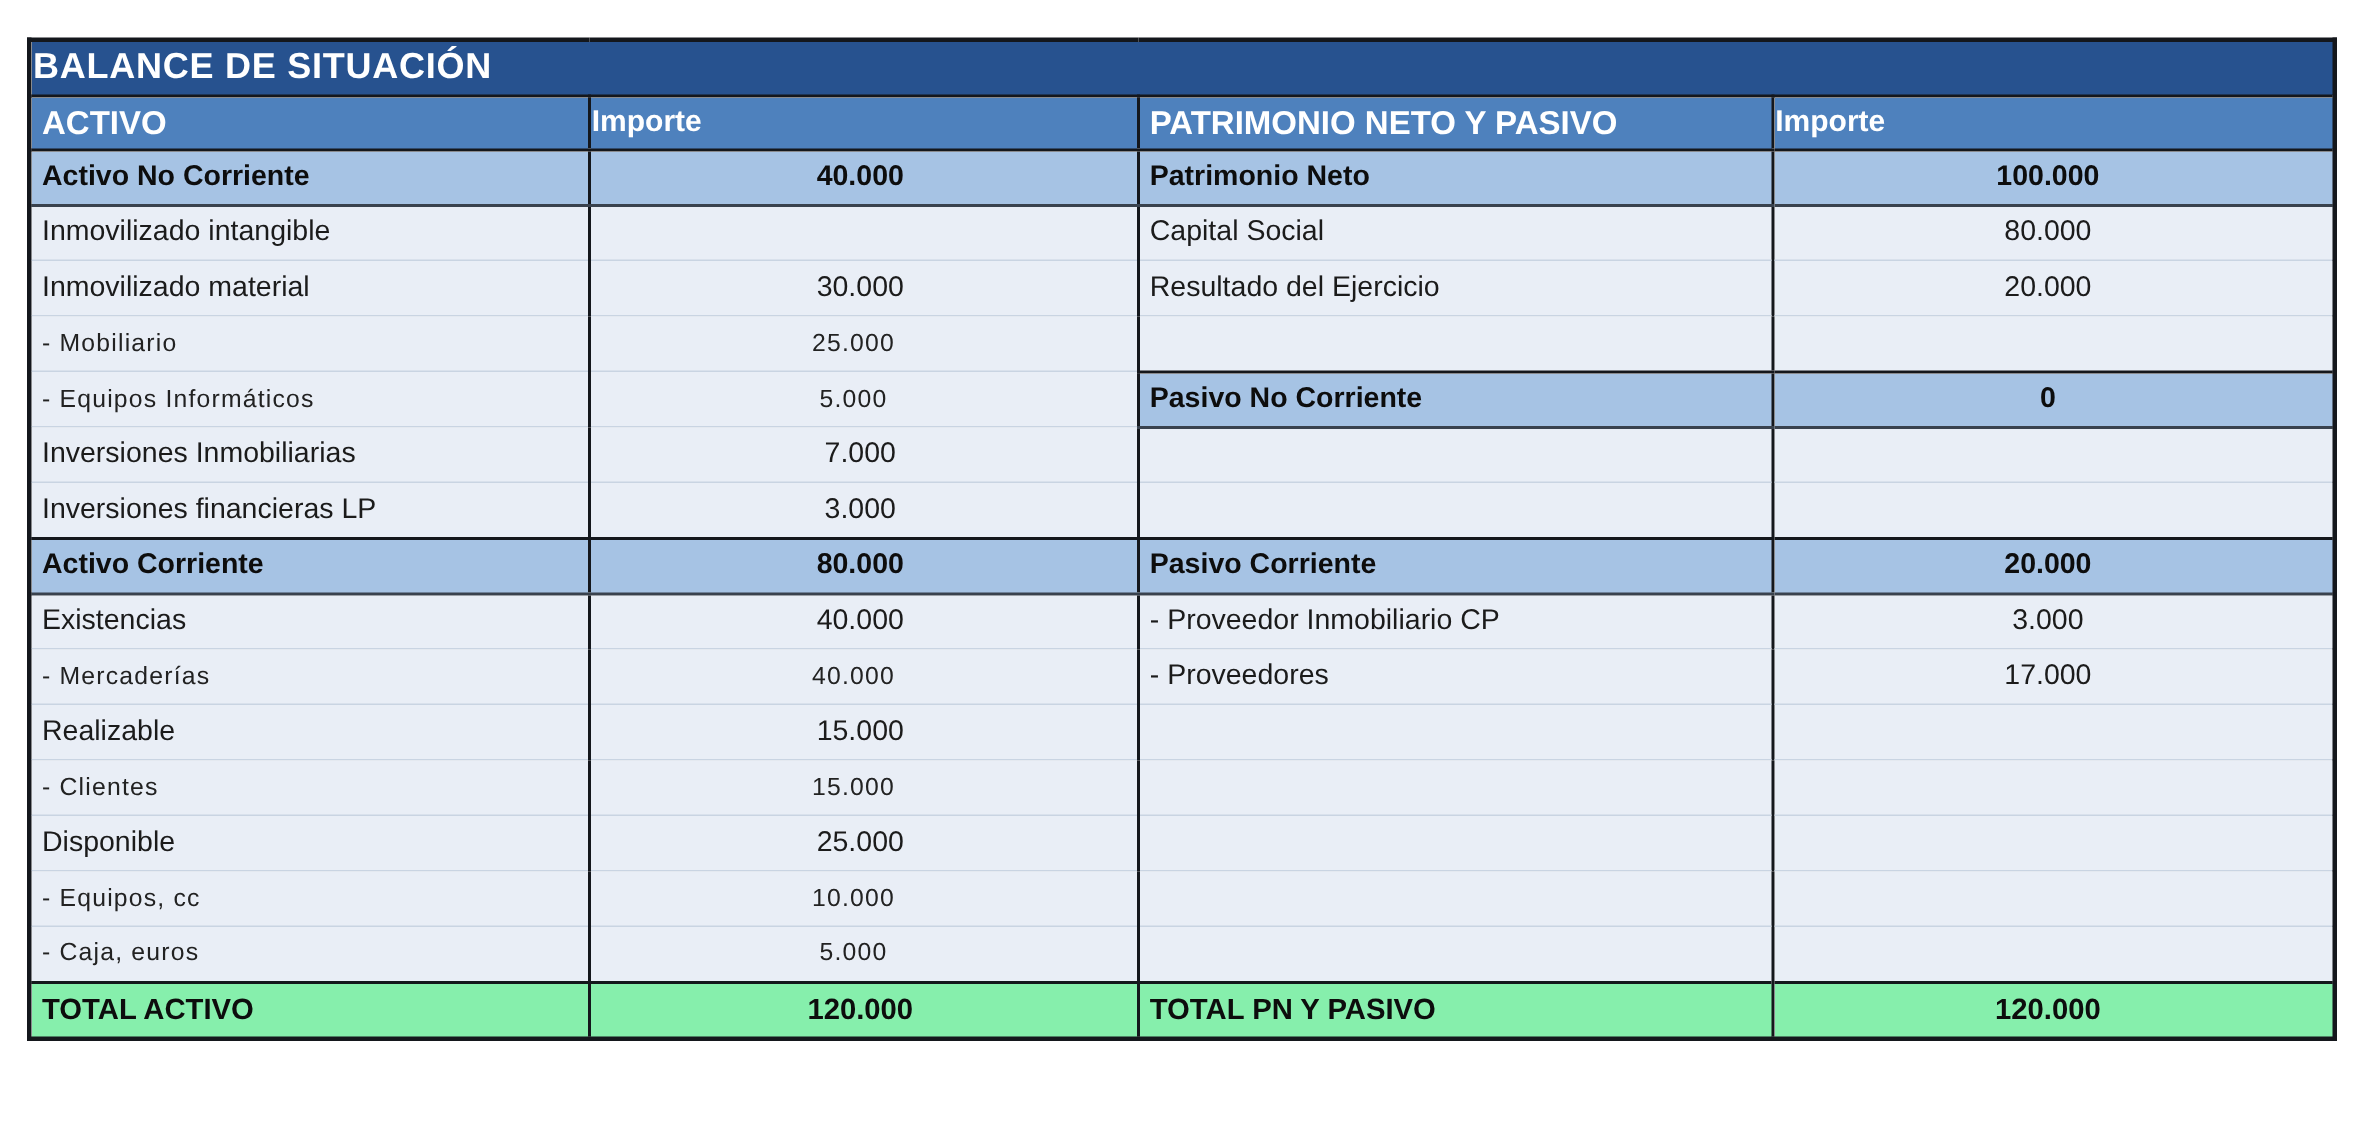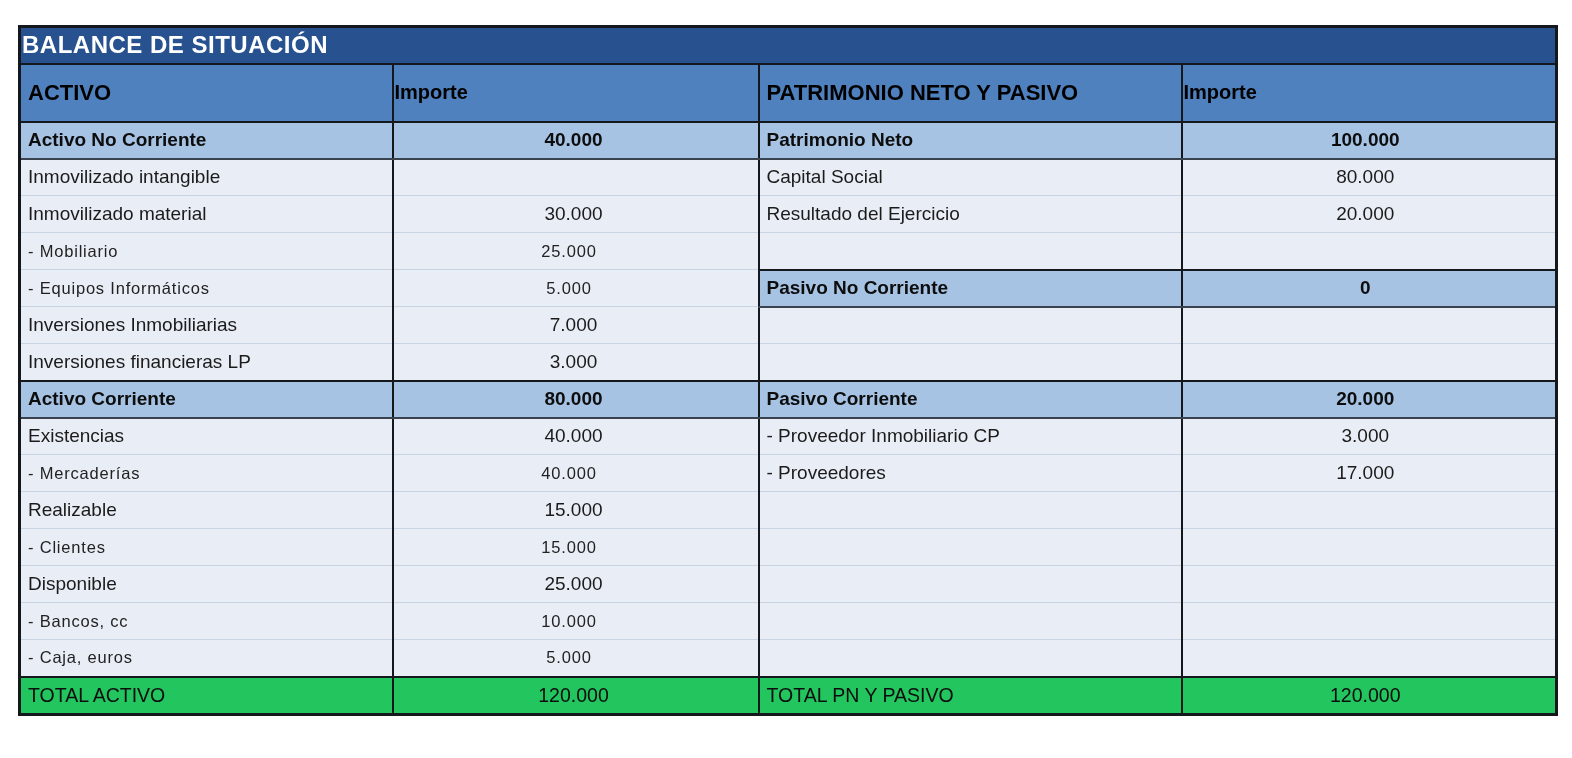--- a/index.html
+++ b/index.html
@@ -40,23 +40,23 @@
     font-weight: bold;
     font-size: 24px;
     letter-spacing: 0.5px;
     text-align: left;
     height: 42px;
     border-bottom: 2px solid #14171c;
   }
   
   tr.hdr td {
     background: #4E81BD;
-    color: #000000;
-    font-weight: bold;
-    height: 58px;
+    color: #ffffff;
+    font-weight: bold;
+    height: 36px;
     border-bottom: 2px solid #14171c;
     margin-top: 38px;
   }
   tr.hdr td.l { font-size: 22px; padding-left: 7px; text-align: left; }
   tr.hdr td.imp { font-size: 20px; text-align: left; }
   
   tbody.bd td {
     background: #E9EEF6;
     border-bottom: 1px solid #C9D4E2;
     font-size: 19px;
@@ -72,22 +72,22 @@
   tbody.bd td.sec {
     background: #A6C3E4;
     font-weight: bold;
     color: #0d0d0d;
     border-bottom: 2px solid #39424E;
   }
   
   tbody.bd td.hb { border-bottom: 2px solid #14171c; }
   
   tbody.bd tr.total td {
-    background: #22c55e;
-    font-weight: normal;
+    background: #86efac;
+    font-weight: bold;
     color: #0d0d0d;
     font-size: 19.5px;
     border-top: 2px solid #14171c;
     border-bottom: none;
     height: 38px;
     margin-top: 47px;
   }
 </style>
 </head>
 <body>
@@ -184,21 +184,21 @@
         <td class="l"></td>
         <td class="v vr"></td>
       </tr>
       <tr>
         <td class="l">Disponible</td>
         <td class="v">25.000</td>
         <td class="l"></td>
         <td class="v vr"></td>
       </tr>
       <tr>
-        <td class="l sub">- Bancos, cc</td>
+        <td class="l sub">- Equipos, cc</td>
         <td class="v sub">10.000</td>
         <td class="l"></td>
         <td class="v vr"></td>
       </tr>
       <tr>
         <td class="l sub">- Caja, euros</td>
         <td class="v sub">5.000</td>
         <td class="l"></td>
         <td class="v vr"></td>
       </tr>

